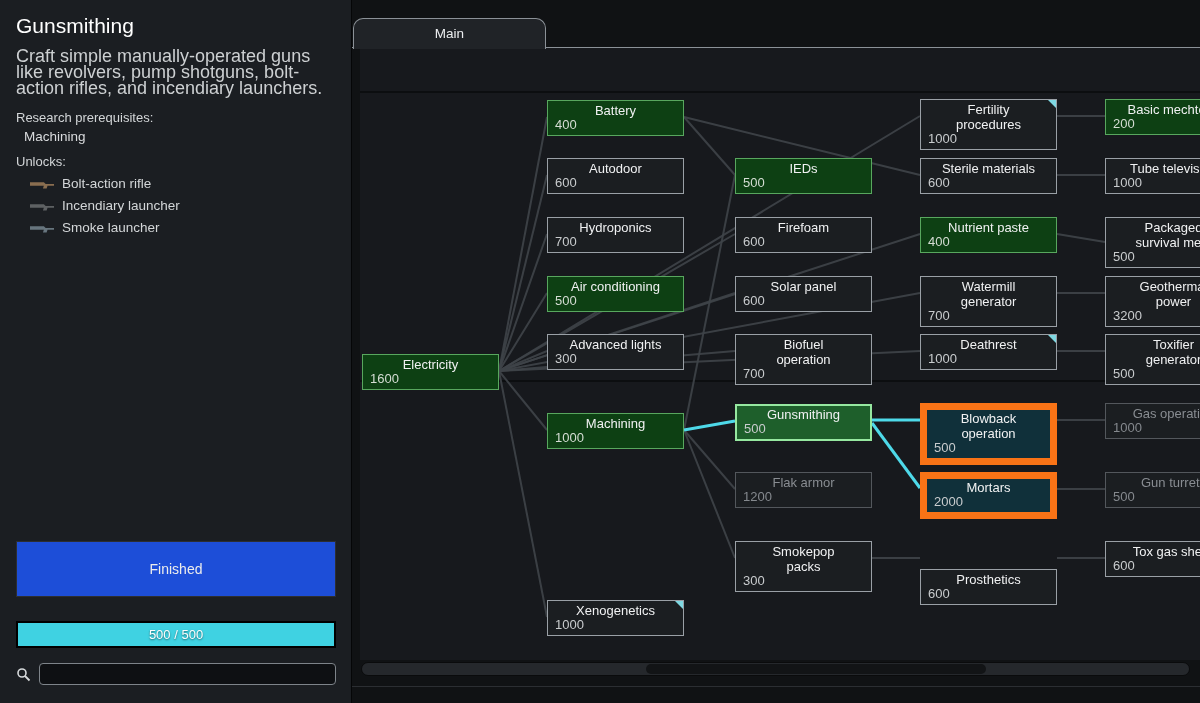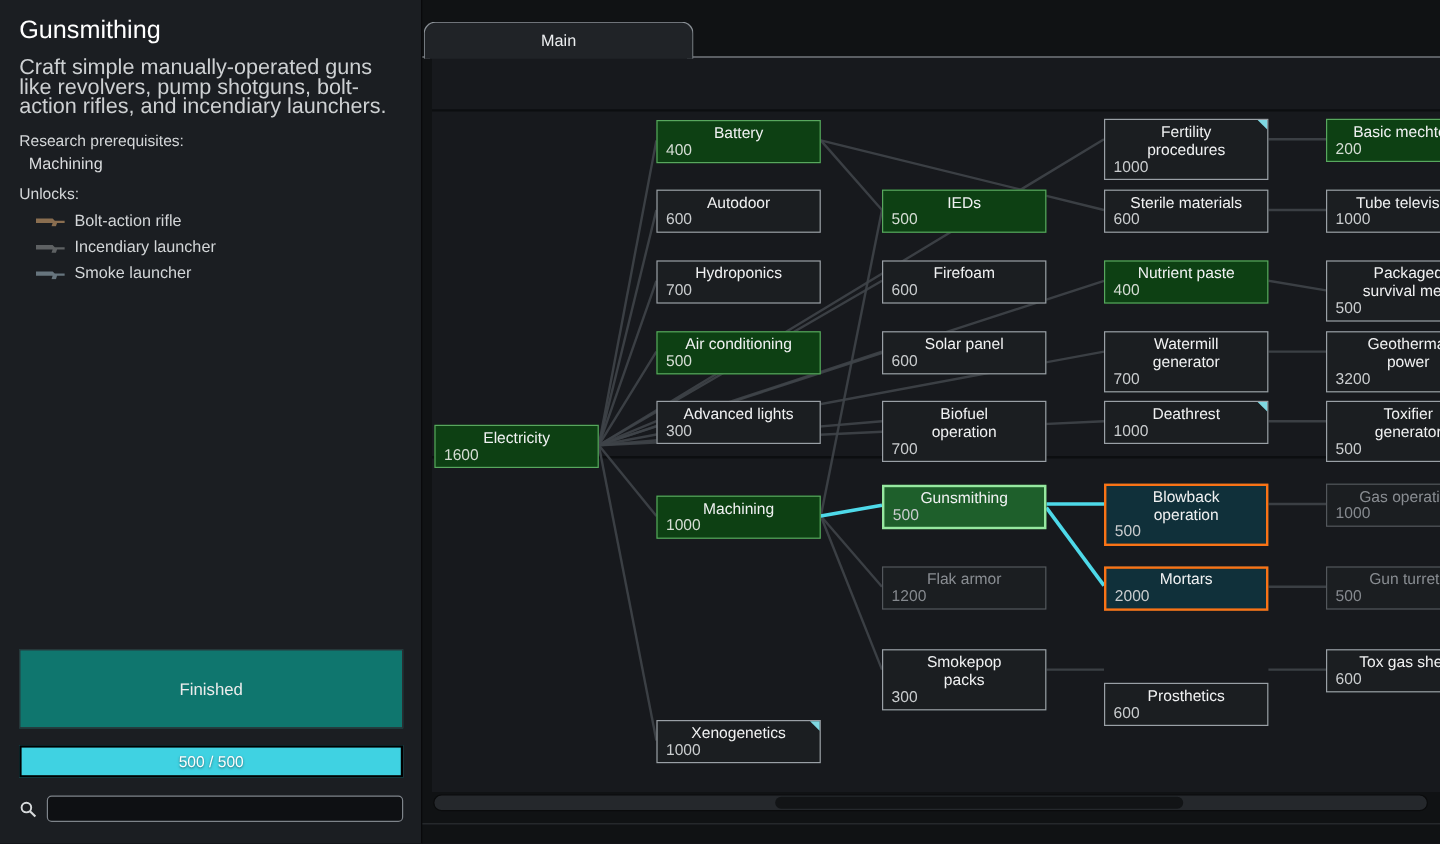--- a/index.html
+++ b/index.html
@@ -14,39 +14,39 @@
     background:#1b1e22;box-sizing:border-box;padding:14px 16px;
     border-right:1px solid #050607;
   }
   .sidebar h1{margin:0 0 10px;font-size:21px;font-weight:400;color:#ffffff;}
   .desc{margin:0 0 14px;font-size:18px;line-height:16px;color:#cdd0d2;}
   .section-label{font-size:13px;color:#d3d6d8;margin:8px 0 4px;}
   .prereq-item{margin:4px 0 10px 8px;font-size:13.5px;color:#d9dbdd;}
   .unlock-item{display:flex;align-items:center;gap:8px;margin:7px 0 7px 14px;font-size:13.5px;color:#d3d6d8;}
   .unlock-item svg{display:block;flex:0 0 auto;}
   .finished-btn{
-    position:absolute;left:16px;top:541px;width:320px;height:66px;
-    background:#0f766e;border:1px solid #2c2e32;color:#ececec;
+    position:absolute;left:16px;top:541px;width:320px;height:56px;
+    background:#1d4ed8;border:1px solid #2c2e32;color:#ececec;
     font-size:14px;font-family:inherit;cursor:default;
   }
   .progress{
     position:absolute;left:16px;top:621px;width:320px;height:27px;
     background:#3fd2e2;border:2px solid #000;box-sizing:border-box;
     text-align:center;line-height:23px;font-size:13px;color:#fdfdfd;
     text-shadow:0 1px 2px rgba(0,0,0,.55);
   }
   .search-row{position:absolute;left:16px;top:662px;width:320px;height:24px;display:flex;align-items:center;gap:8px;}
   .search-input{
     flex:1;height:22px;background:#0e1013;border:1px solid #7e848a;border-radius:4px;
     color:#e8eaec;padding:0 8px;font-family:inherit;font-size:13px;box-sizing:border-box;outline:none;
   }
   
   .tree-bg{position:absolute;left:360px;top:48px;right:0;height:612px;background:#17191d;}
   .tab{
-    position:absolute;left:353px;top:18px;width:225px;height:31px;z-index:5;
+    position:absolute;left:353px;top:18px;width:193px;height:31px;z-index:5;
     background:#202327;border:1px solid #8b9197;border-bottom:none;
     border-radius:10px 10px 0 0;box-sizing:border-box;
     text-align:center;line-height:29px;font-size:13.5px;color:#eceef0;
   }
   .tab-line{position:absolute;left:352px;top:47px;right:0;height:1px;background:#8b9197;z-index:4;}
   .bottom-line{position:absolute;left:352px;top:686px;right:0;height:1px;background:#2b2e32;}
   svg.lines{position:absolute;left:0;top:0;z-index:1;}
   svg.lines .g{stroke:#3f4449;stroke-width:2;opacity:.9;}
   svg.lines .c{stroke:#4ed9e9;stroke-width:3;}
   svg.lines .sep{stroke:#0c0e10;stroke-width:2;}
@@ -56,21 +56,21 @@
     background:#1b1e21;border:1px solid #9aa0a6;color:#f0f1f2;
     padding:2px 0 3px;cursor:pointer;
   }
   .node-title{text-align:center;line-height:15px;padding:0 20px;}
   .node-cost{padding-left:7px;line-height:14px;color:#c9ccce;}
   .node.researched{background:#0d4013;border-color:#58a75e;}
   .node.researched .node-cost{color:#d5ddd4;}
   .node.selected{background:#1e5f2b;border:2px solid #96e8a0;padding:1px 0 3px;}
   .node.locked{border-color:#53575c;color:#898d92;}
   .node.locked .node-cost{color:#85898e;}
-  .node.highlight{background:#10303a;border:2px solid #f97316;padding:1px 0 3px;}
+  .node.highlight{background:#10303a;border:7px solid #f97316;padding:1px 0 3px;}
   .node.marker::after{
     content:"";position:absolute;top:0;right:0;
     border-left:8px solid transparent;border-top:8px solid #7fd8e2;
   }
   
   .scroll-track{
     position:absolute;left:361px;top:662px;width:829px;height:14px;
     background:#25282c;border:1px solid #0a0b0c;border-radius:7px;box-sizing:border-box;
   }
   .scroll-thumb{position:absolute;left:284px;top:1px;width:340px;height:10px;background:#121416;border-radius:5px;}

